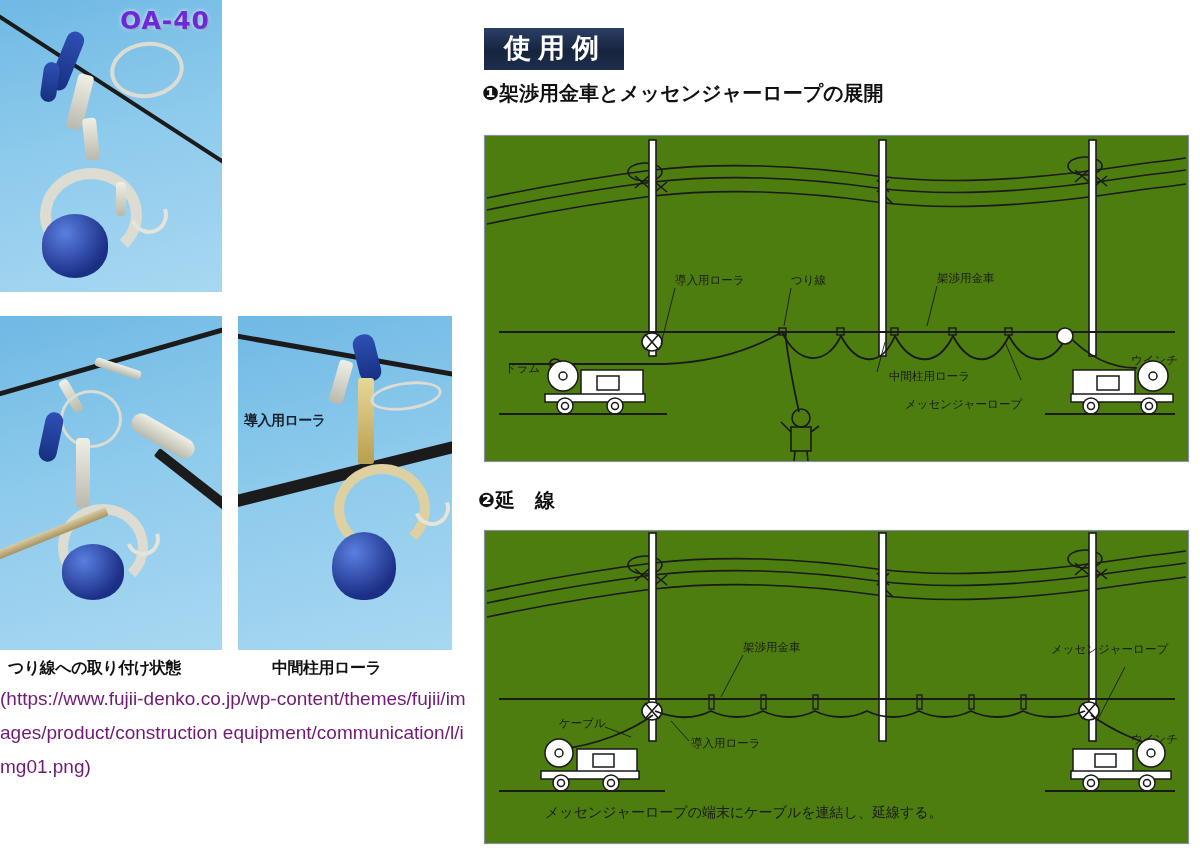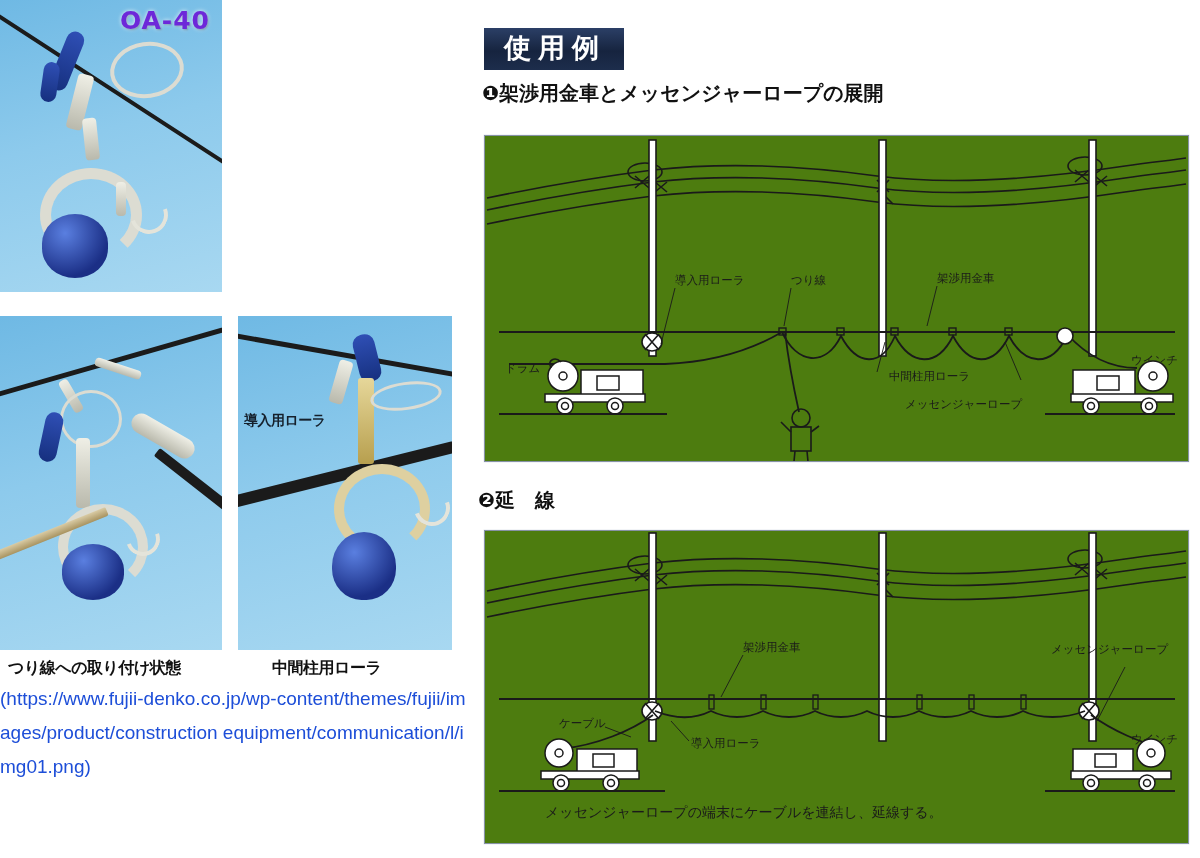--- a/index.html
+++ b/index.html
@@ -55,21 +55,21 @@
   .cap{
     position:absolute;font-size:16px;font-weight:bold;color:#111;
     font-family:"DejaVu Sans",sans-serif;letter-spacing:-.5px;white-space:nowrap;
   }
   #cap-attach{left:8px;top:658px;text-align:right;}
   #cap-open{left:272px;top:658px;}
 
   
   #source-url{
     position:absolute;left:0;top:682px;width:470px;
-    font-size:19px;line-height:34px;color:#1d4ed8;
+    font-size:19px;line-height:34px;color:#701a75;
     font-family:"Liberation Sans",sans-serif;word-break:break-all;
   }
 
   
   #right-panel{position:absolute;left:470px;top:0;width:730px;height:858px;}
 
   #usage-badge{
     position:absolute;left:14px;top:28px;
     background:linear-gradient(180deg,#2b3f66 0%,#16243f 55%,#1d2d4c 100%);
     color:#ffffff;font-weight:bold;font-size:27px;letter-spacing:7px;

